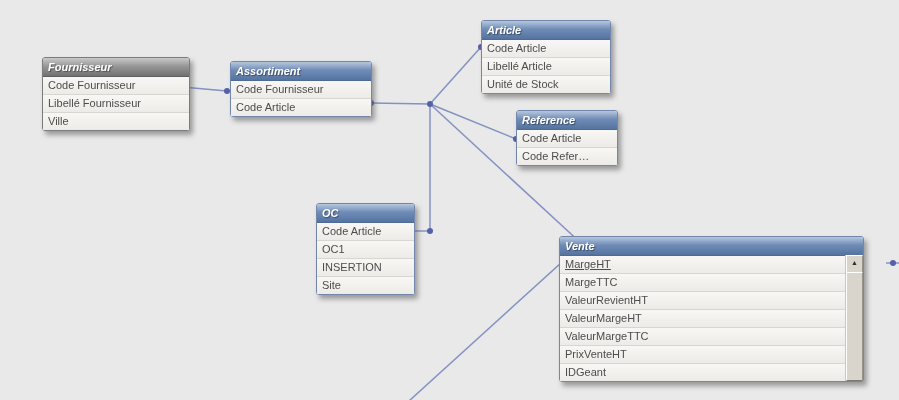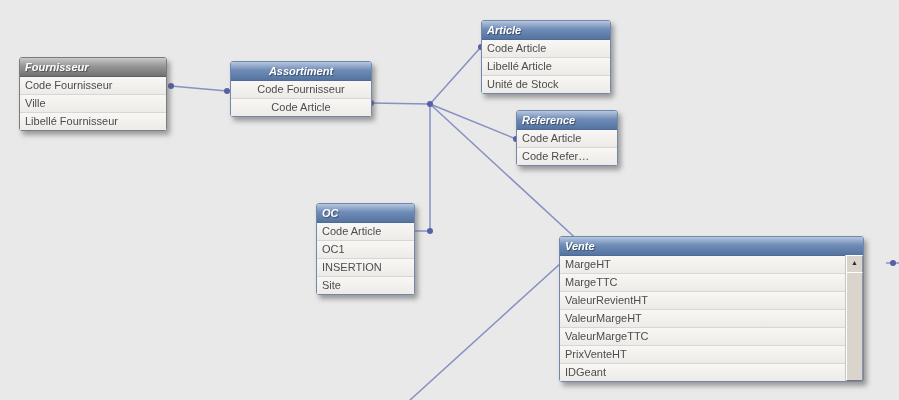--- a/index.html
+++ b/index.html
@@ -57,29 +57,29 @@
       <circle cx="171" cy="86" r="3" fill="#5660a6"></circle>
       <circle cx="227" cy="91" r="3" fill="#5660a6"></circle>
       <circle cx="371" cy="103" r="3" fill="#5660a6"></circle>
       <circle cx="430" cy="104" r="3" fill="#5660a6"></circle>
       <circle cx="481" cy="47" r="3" fill="#5660a6"></circle>
       <circle cx="516" cy="139" r="3" fill="#5660a6"></circle>
       <circle cx="430" cy="231" r="3" fill="#5660a6"></circle>
       <circle cx="583" cy="245" r="3" fill="#5660a6"></circle>
       <circle cx="893" cy="263" r="3" fill="#5660a6"></circle>
     </svg>
-<div class="dtable gray" style="left: 19px; top: 57px; width: 146px;">
+<div class="dtable gray" style="left: 42px; top: 57px; width: 146px;">
       <div class="thead">Fournisseur</div>
       <div class="tbody">
         <div class="trow">Code Fournisseur</div>
+        <div class="trow">Libellé Fournisseur</div>
         <div class="trow">Ville</div>
-        <div class="trow">Libellé Fournisseur</div>
       </div>
     </div>
-    <div class="dtable blue" style="left: 230px; top: 61px; width: 140px; text-align: center;">
+    <div class="dtable blue" style="left: 230px; top: 61px; width: 140px;">
       <div class="thead">Assortiment</div>
       <div class="tbody">
         <div class="trow">Code Fournisseur</div>
         <div class="trow">Code Article</div>
       </div>
     </div>
     <div class="dtable blue" style="left: 481px; top: 20px; width: 128px;">
       <div class="thead">Article</div>
       <div class="tbody">
         <div class="trow">Code Article</div>
@@ -99,21 +99,21 @@
       <div class="tbody">
         <div class="trow">Code Article</div>
         <div class="trow">OC1</div>
         <div class="trow">INSERTION</div>
         <div class="trow">Site</div>
       </div>
     </div>
     <div class="dtable blue" style="left: 559px; top: 236px; width: 303px;">
       <div class="thead">Vente</div>
       <div class="tbody">
-        <div class="trow" style="padding-right: 22px;">MargeHT</div>
+        <div class="trow" style="padding-right: 22px; text-decoration: underline;">MargeHT</div>
         <div class="trow" style="padding-right: 22px;">MargeTTC</div>
         <div class="trow" style="padding-right: 22px;">ValeurRevientHT</div>
         <div class="trow" style="padding-right: 22px;">ValeurMargeHT</div>
         <div class="trow" style="">ValeurMargeTTC</div>
         <div class="trow" style="padding-right: 22px;">PrixVenteHT</div>
         <div class="trow" style="padding-right: 22px;">IDGeant</div>
       </div>
       <div class="vscroll">
         <div class="sb-btn">▲</div>
         <div class="sb-thumb"></div>

